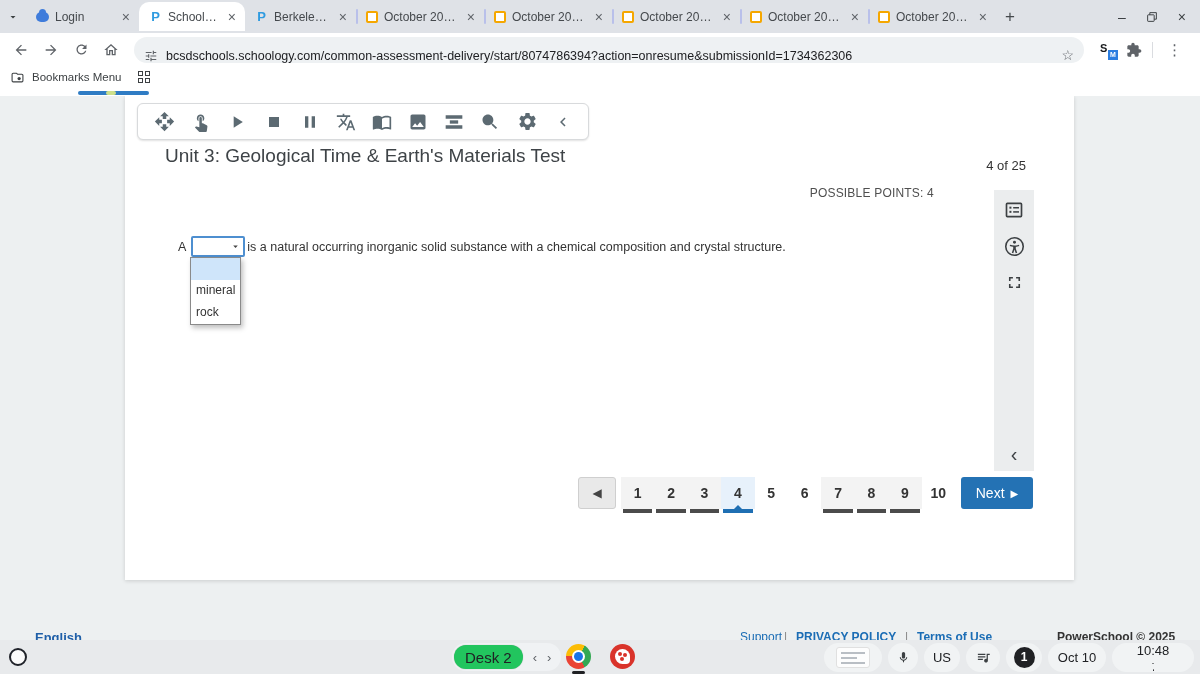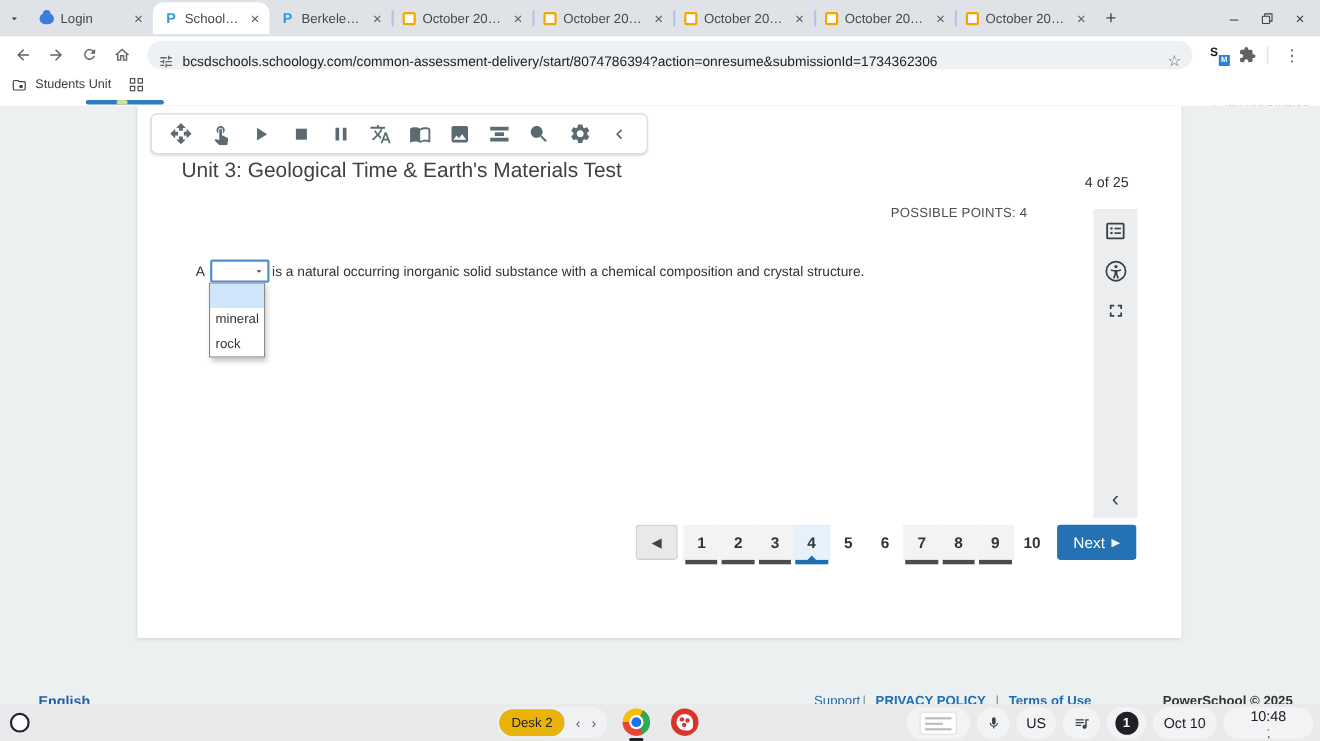--- a/index.html
+++ b/index.html
@@ -86,21 +86,21 @@
   .f-s1 { left:784px; color:#888; }
   .f-priv { left:796px; font-weight:bold; }
   .f-s2 { left:905px; color:#888; }
   .f-terms { left:917px; font-weight:bold; }
   .f-copy { left:1057px; font-weight:bold; color:#333; }
 
   
   .shelf { position:relative; height:34px; background:#e8eaec; display:flex; align-items:center; }
   .launcher { position:absolute; left:9px; top:8px; width:18px; height:18px; border:2.2px solid #20232a; border-radius:50%; background:#fbfbfb; }
   .deskgroup { position:absolute; left:452px; top:3px; height:28px; background:#f0f2f4; border-radius:14px; display:flex; align-items:center; padding:0 10px 0 2px; gap:10px; }
-  .deskpill { height:24px; background:#eab308; border-radius:12px; display:flex; align-items:center; padding:0 11px; font-size:12px; color:#202124; box-shadow:0 0 1px rgba(0,0,0,.3); }
+  .deskpill { height:24px; background:#22c55e; border-radius:12px; display:flex; align-items:center; padding:0 11px; font-size:15px; color:#202124; box-shadow:0 0 1px rgba(0,0,0,.3); }
   .deskchev { font-size:13px; color:#5f6368; }
   .chrome-ico { position:absolute; left:566px; top:4px; width:25px; height:25px; border-radius:50%; background:conic-gradient(from 150deg, #ea4335 0 120deg, #fbbc05 0 240deg, #34a853 0 360deg); }
   .chrome-ico::before { content:""; position:absolute; left:6px; top:6px; width:13px; height:13px; background:#fff; border-radius:50%; }
   .chrome-ico::after { content:""; position:absolute; left:8px; top:8px; width:9px; height:9px; background:#1a73e8; border-radius:50%; }
   .run-dot { position:absolute; left:572px; top:31px; width:13px; height:2.5px; background:#202124; border-radius:2px; }
   .palette-ico { position:absolute; left:610px; top:4px; width:25px; height:25px; border-radius:50%; background:#d9332a; }
   .palette-ico::before { content:""; position:absolute; left:5px; top:5px; width:15px; height:15px; background:#fff; border-radius:50% 50% 4px 50%; }
   .palette-ico::after { content:""; position:absolute; left:8px; top:8px; width:4px; height:4px; background:#d9332a; border-radius:50%; box-shadow:5px 1px 0 #d9332a, 2px 5px 0 #d9332a; }
   .tray { position:absolute; right:6px; top:2px; height:30px; display:flex; align-items:center; gap:6px; }
   .pill { height:29px; background:#f1f3f4; border-radius:15px; display:flex; align-items:center; justify-content:center; font-size:13px; color:#202124; }
@@ -214,21 +214,21 @@
       <span class="menu3">⋮</span>
     </div>
   </div>
 
   <div class="bookbar">
     <div class="bk-left">
       <svg width="15" height="13" viewBox="0 0 24 24">
           <path d="M10 4H4c-1.1 0-2 .9-2 2v12c0 1.1.9 2 2 2h16c1.1 0 2-.9 2-2V8c0-1.1-.9-2-2-2h-8l-2-2z" fill="none" stroke="#3c4043" stroke-width="2"></path>
           <circle cx="15" cy="14" r="3" fill="#3c4043"></circle>
         </svg>
-      <span>Students Unit</span>
+      <span>Bookmarks Menu</span>
       <span class="grid-ico">
           <b></b>
           <b></b>
           <b></b>
           <b></b>
         </span>
     </div>
     <div class="bk-right">
       <span class="vsep"></span>
       <svg width="15" height="13" viewBox="0 0 24 24">

